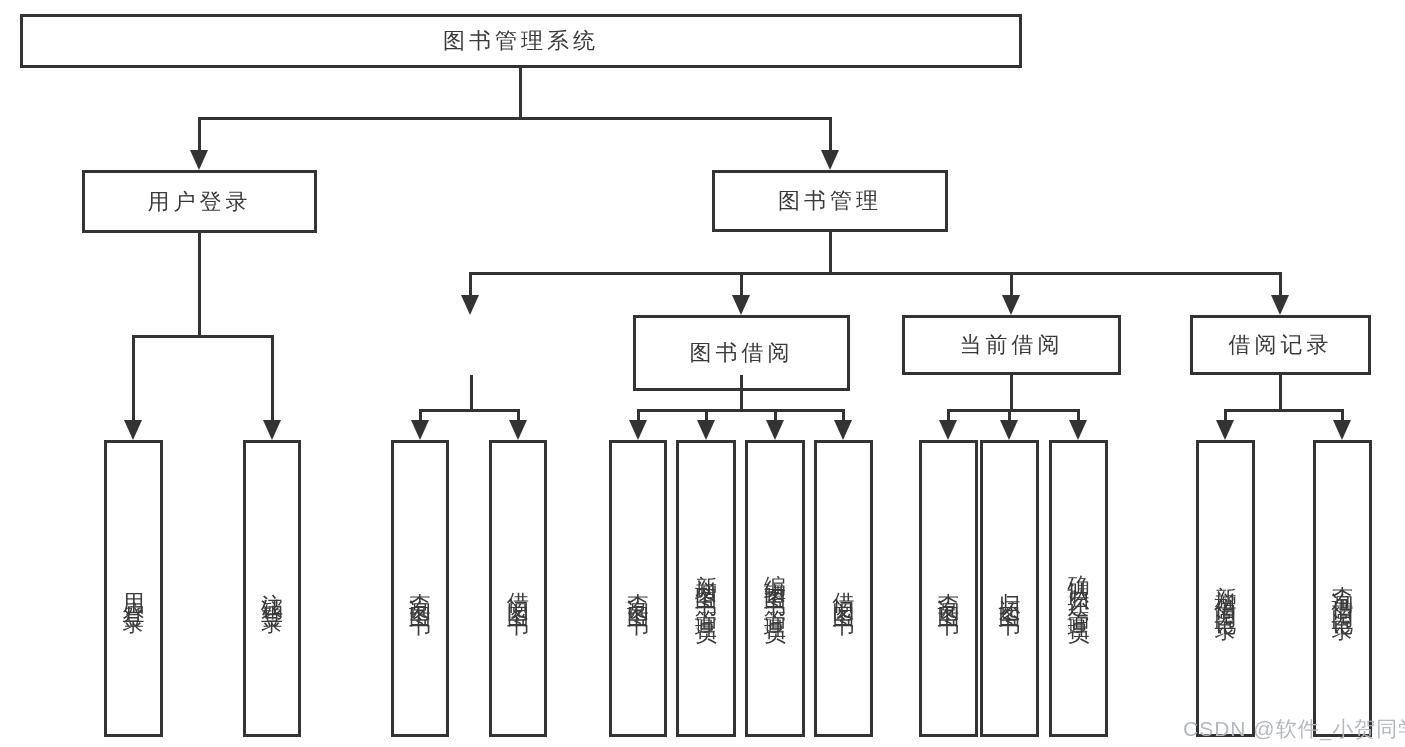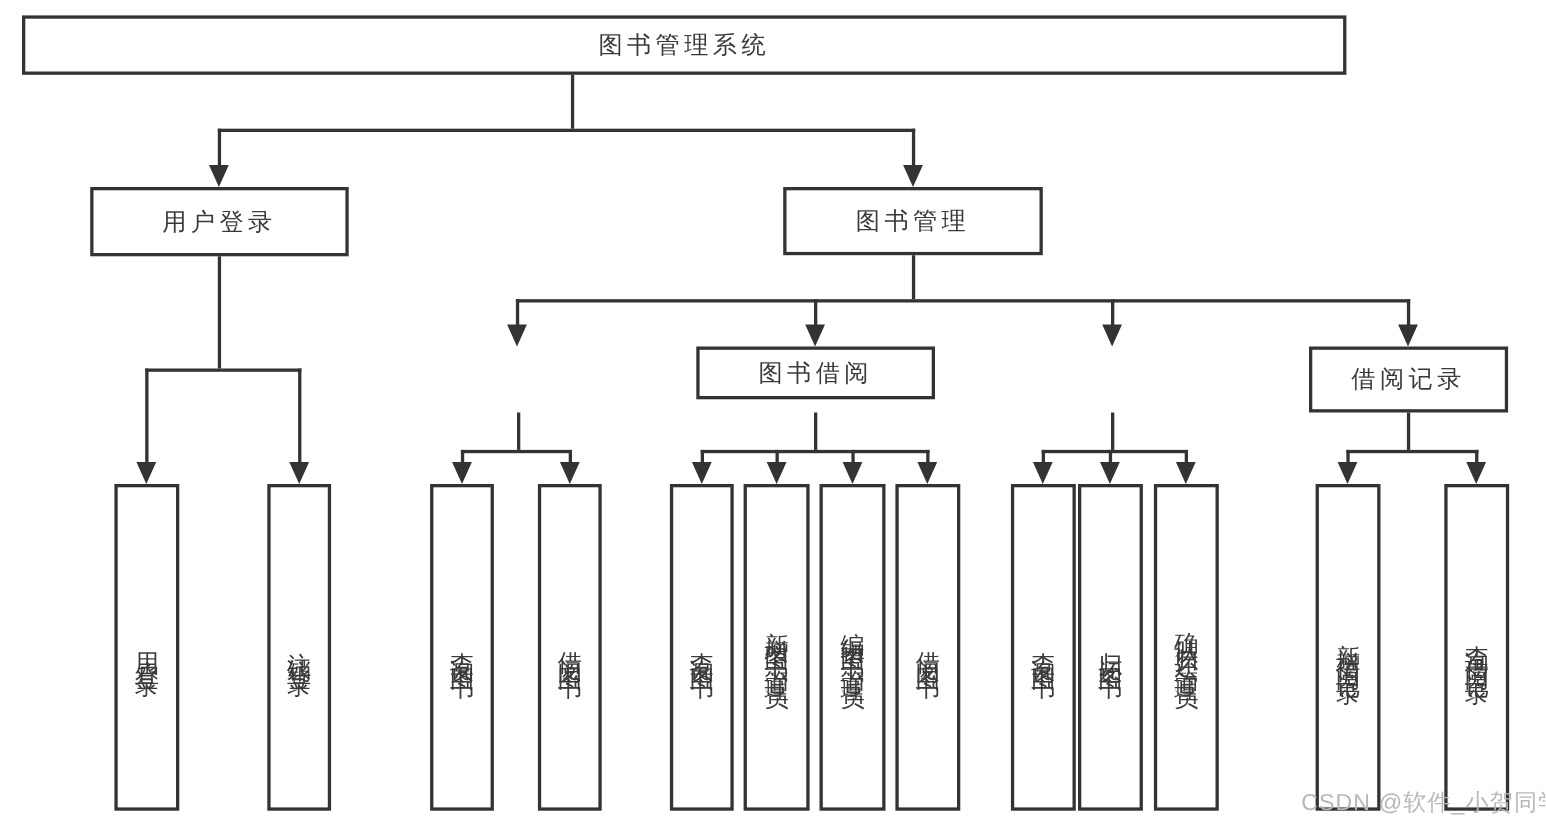--- a/index.html
+++ b/index.html
@@ -52,29 +52,30 @@
     color: #b4b8bf;
     z-index: 5;
     white-space: nowrap;
   }
 </style>
 </head>
 <body>
 
 <div class="stage">
 
-  <div class="node" style="left:20px; top:14px; width:1204px; height:54px;">图书管理系统</div>
+  <div class="node" style="left:20px; top:14px; width:1002px; height:54px;">图书管理系统</div>
 
   <div class="node" style="left:82px; top:170px; width:235px; height:63px;">用户登录</div>
 
   <div class="node" style="left:712px; top:170px; width:236px; height:62px;text-align:right;">图书管理</div>
 
 
-  <div class="node" style="left:633px; top:315px; width:217px; height:48px;">图书借阅</div>
+  <div class="node" style="left:633px; top:315px; width:217px; height:76px;">图书借阅</div>
 
+  <div class="node" style="left:902px; top:315px; width:219px; height:60px;">当前借阅</div>
 
   <div class="node" style="left:1190px; top:315px; width:181px; height:60px;">借阅记录</div>
 
   <div class="node leaf" style="left:104px; top:440px; width:59px; height:297px;">
     <span>用户登录</span>
   </div>
   <div class="node leaf" style="left:243px; top:440px; width:58px; height:297px;">
     <span>注销登录</span>
   </div>
 

